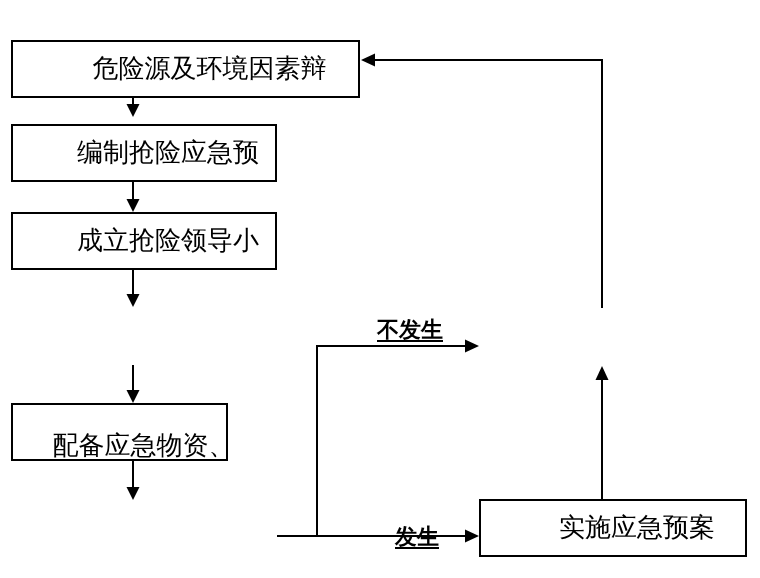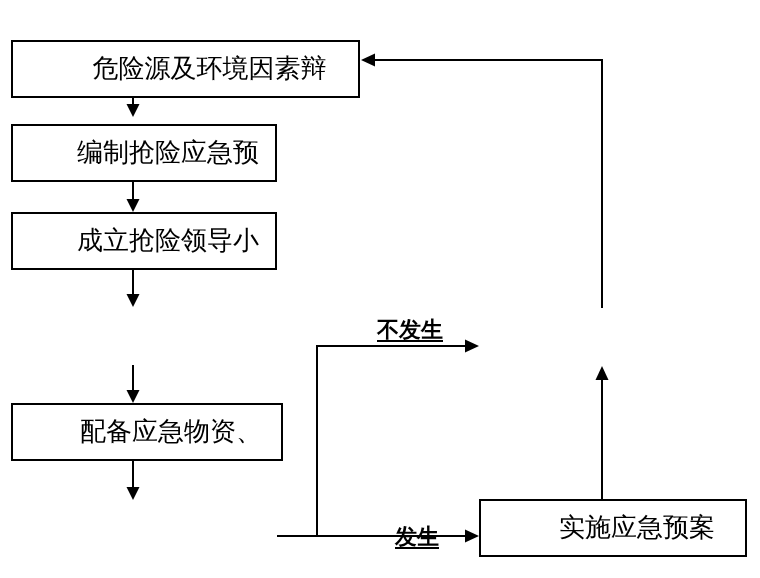--- a/index.html
+++ b/index.html
@@ -117,21 +117,21 @@
 
   <div class="box" style="left:11px; top:116px; width:266px; height:58px;margin-top:8px;">
     <span>编制抢险应急预</span>
   </div>
 
   <div class="box" style="left:11px; top:212px; width:266px; height:58px;font-family:Liberation Serif, serif;">
     <span>成立抢险领导小</span>
   </div>
 
 
-  <div class="box" style="left:11px; top:403px; width:272px; height:58px;">
+  <div class="box" style="left:11px; top:403px; width:217px; height:58px;align-items:flex-end;">
     <span>配备应急物资、</span>
   </div>
 
 
 
   <div class="box" style="left:479px; top:499px; width:268px; height:58px;padding-left:48px;">
     <span>实施应急预案</span>
   </div>
 
   <div class="edge-label" style="left:377px; top:318px;">不发生</div>

